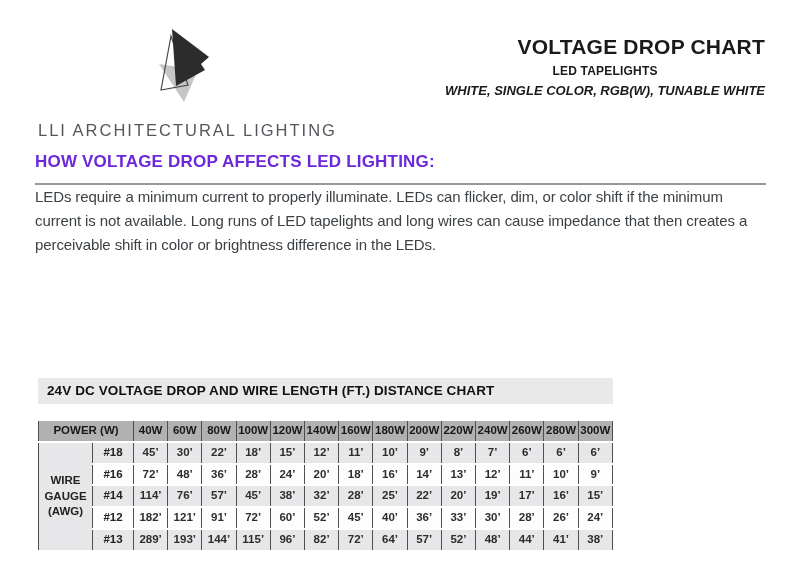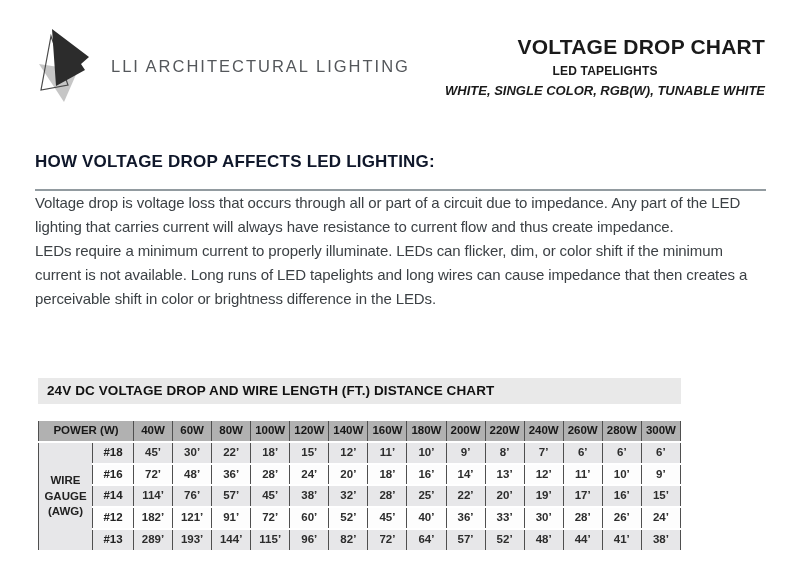--- a/index.html
+++ b/index.html
@@ -16,43 +16,43 @@
     --logo-black:#2c2c2c;
     --logo-gray:#c6c6c6;
     --logo-outline:#4a4a4a;
   }
   html,body{margin:0;padding:0;background:#fff;}
   .page{
     position:relative;width:800px;height:587px;background:var(--page-bg);
     overflow:hidden;font-family:"Liberation Sans",sans-serif;
   }
   
-  .brand{position:absolute;left:38px;top:26px;display:flex;align-items:center;gap:15px;}
+  .brand{position:absolute;left:38px;top:26px;display:flex;align-items:center;gap:15px;flex-direction:column;}
   .brand svg{width:58px;height:80px;display:block;}
   .brand-name{
     font-size:16.5px;letter-spacing:2px;color:var(--brand-text);
     font-weight:400;white-space:nowrap;
   }
   .doc-titles{position:absolute;right:35px;top:35px;text-align:right;color:var(--ink);}
   .doc-title{font-size:21px;font-weight:700;letter-spacing:0.2px;}
   .doc-subtitle{font-size:12px;font-weight:700;margin-top:5px;letter-spacing:0.2px;text-align:center;}
   .doc-tagline{font-size:13px;font-weight:700;font-style:italic;margin-top:5px;}
   
   .content{position:absolute;left:35px;top:152px;width:731px;}
   .section-heading{
-    margin:0;font-size:17px;font-weight:700;color:#0f172a;letter-spacing:0.2px;
-    padding-bottom:17px;border-bottom:2px solid var(--rule);
+    margin:0;font-size:17px;font-weight:700;color:#6d28d9;letter-spacing:0.2px;
+    padding-bottom:11px;border-bottom:2px solid var(--rule);
   }
   .content p{
     margin:0;font-size:15px;line-height:1.6;color:var(--body-text);letter-spacing:-0.1px;
   }
   .p1{margin-top:17px;}
   .p2{margin-top:25px;}
   
-  .table-wrap{position:absolute;left:38px;top:378px;width:643px;}
+  .table-wrap{position:absolute;left:38px;top:378px;width:575px;}
   .table-title{
     background:var(--table-title-bg);font-size:13.5px;font-weight:700;color:#111;
     padding:5px 9px 6px;letter-spacing:0.1px;
   }
   table{width:100%;border-collapse:collapse;table-layout:fixed;margin-top:15px;}
   th,td{
     border-left:1px solid var(--cell-border);border-right:1px solid var(--cell-border);
     border-top:2px solid #fff;border-bottom:2px solid #fff;
     font-size:11.5px;line-height:1.2;padding:3px 0;text-align:center;font-weight:700;
   }
@@ -81,21 +81,20 @@
   </div>
 
   <div class="doc-titles">
     <div class="doc-title">VOLTAGE DROP CHART</div>
     <div class="doc-subtitle">LED TAPELIGHTS</div>
     <div class="doc-tagline">WHITE, SINGLE COLOR, RGB(W), TUNABLE WHITE</div>
   </div>
 
   <div class="content">
     <h2 class="section-heading">HOW VOLTAGE DROP AFFECTS LED LIGHTING:</h2>
-    <p class="p1">Voltage drop is voltage loss that occurs through all or part of a circuit due to impedance. Any part of the LED lighting that carries current will always have resistance to current flow and thus create impedance.</p>
     <p class="p2">LEDs require a minimum current to properly illuminate. LEDs can flicker, dim, or color shift if the minimum current is not available. Long runs of LED tapelights and long wires can cause impedance that then creates a perceivable shift in color or brightness difference in the LEDs.</p>
   </div>
 
   <div class="table-wrap">
     <div class="table-title">24V DC VOLTAGE DROP AND WIRE LENGTH (FT.) DISTANCE CHART</div>
     <table>
       <colgroup id="cols">
           <col style="width:54px">
           <col style="width:41px">
           <col>

